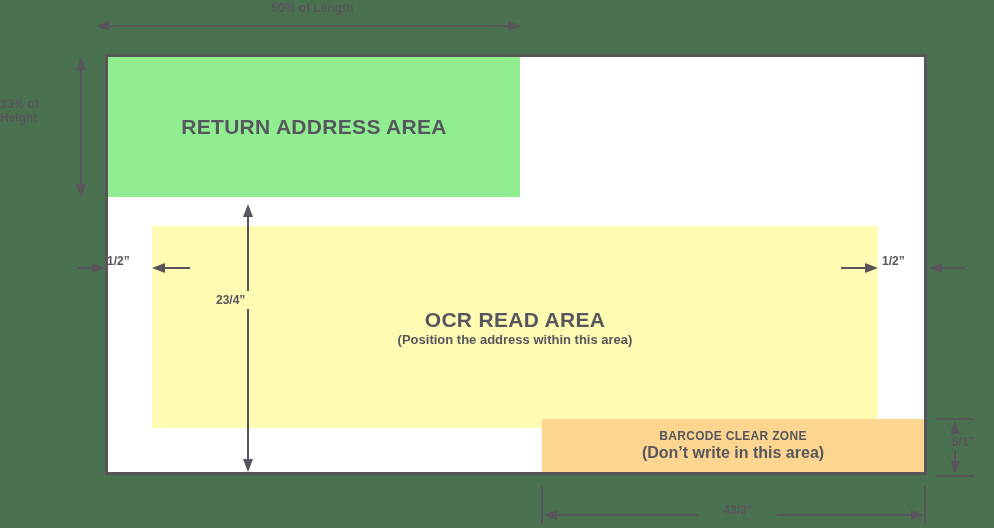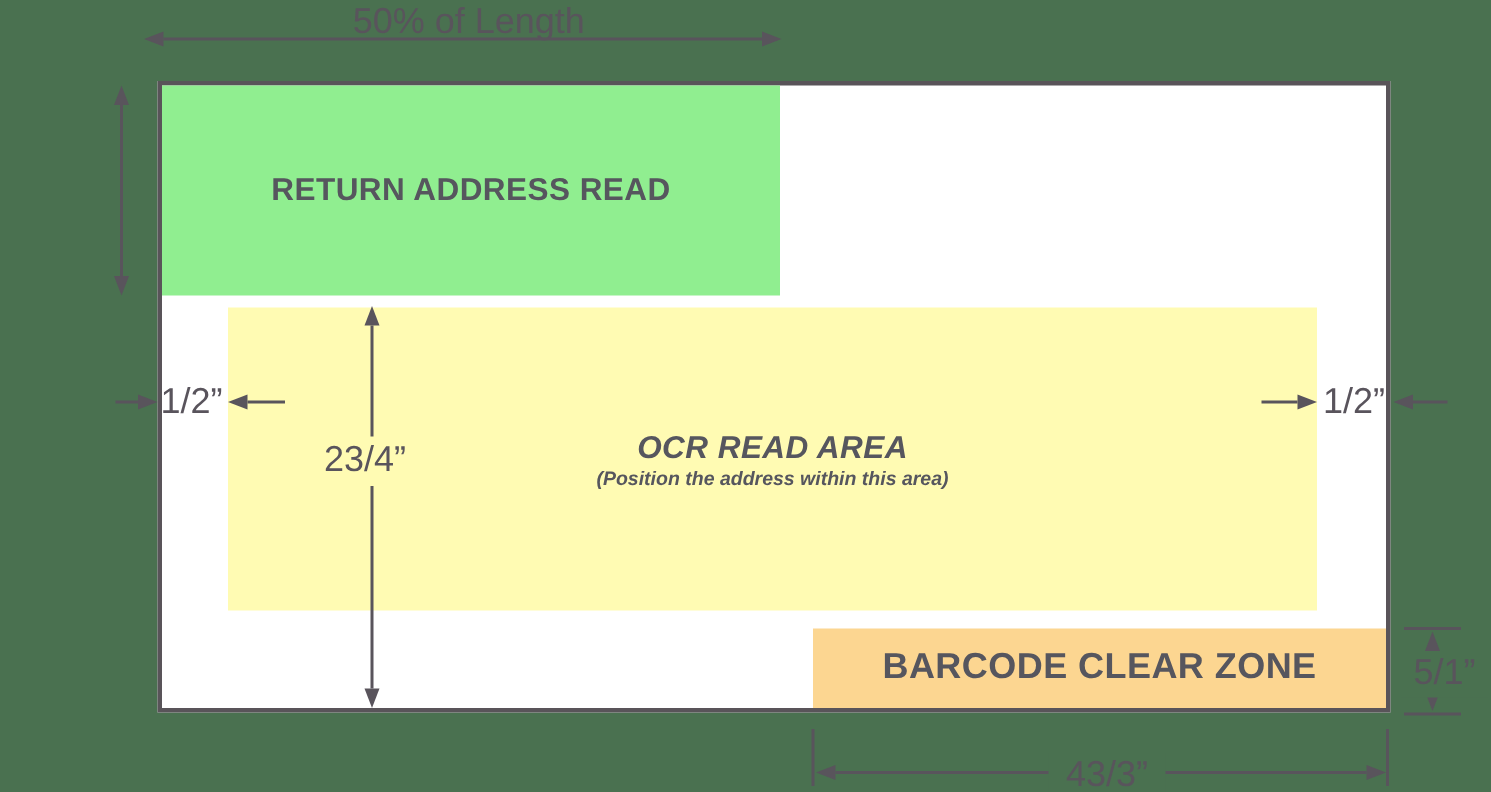--- a/index.html
+++ b/index.html
@@ -15,28 +15,28 @@
     border:3px solid var(--envelope-border,#595459);
   }
   .zone {
     position:absolute; display:flex; flex-direction:column;
     align-items:center; justify-content:center;
     color:var(--zone-text,#56565e); text-align:center; line-height:1.2;
   }
   .zone-title { font-size:21px; font-weight:700; letter-spacing:.3px; }
   .zone-sub   { font-size:13px; font-weight:600; }
   .zone-return  { left:0;   top:0;   width:412px; height:140px; background:var(--return-zone,#90ee90); }
-  .zone-ocr     { left:44px; top:148px; width:726px; height:202px; background:var(--ocr-zone,#fffbb3);font-style:italic; }
+  .zone-ocr     { left:44px; top:169px; width:726px; height:202px; background:var(--ocr-zone,#fffbb3); }
   .zone-barcode { left:434px; top:362px; width:382px; height:53px;  background:var(--barcode-zone,#fcd691); }
-  .zone-barcode .zone-title { font-size:24px; }
+  .zone-barcode .zone-title { font-size:12px; }
   .zone-barcode .zone-sub   { font-size:16px; }
 
   .dim-label {
     position:absolute; color:var(--annotation,#59545c);
-    font-size:24px; font-weight:400; white-space:nowrap; line-height:1.2;
+    font-size:12px; font-weight:700; white-space:nowrap; line-height:1.2;
   }
   .wrap { white-space:normal; }
 
   
   .arrow-h { position:absolute; display:flex; align-items:center; height:12px; }
   .arrow-v { position:absolute; display:flex; flex-direction:column; align-items:center; width:12px; }
   .arrow-h .line { flex:1; height:2px; background:var(--annotation,#59545c); }
   .arrow-v .line { flex:1; width:2px;  background:var(--annotation,#59545c); }
   .head { width:0; height:0; flex:0 0 auto; }
   .head-left  { border-top:5px solid transparent; border-bottom:5px solid transparent; border-right:13px solid var(--annotation,#59545c); }
@@ -55,36 +55,38 @@
 
 <div class="stage">
 
   <div class="dim-label" style="left:105px; top:1px; width:415px; text-align:center;">50% of Length</div>
   <div class="arrow-h" style="left:96px; top:20px; width:425px;">
     <span class="head head-left"></span>
     <span class="line"></span>
     <span class="head head-right"></span>
   </div>
 
+  <div class="dim-label wrap" style="left:0px; top:97px; width:78px;">33% of Height</div>
   <div class="arrow-v" style="left:75px; top:57px; height:140px;">
     <span class="head head-up"></span>
     <span class="line"></span>
     <span class="head head-down"></span>
   </div>
 
   <div class="envelope">
     <div class="zone zone-return">
-      <div class="zone-title">RETURN ADDRESS READ</div>
+      <div class="zone-title">RETURN ADDRESS AREA</div>
     </div>
     <div class="zone zone-ocr">
       <div class="zone-title">OCR READ AREA</div>
       <div class="zone-sub">(Position the address within this area)</div>
     </div>
     <div class="zone zone-barcode">
       <div class="zone-title">BARCODE CLEAR ZONE</div>
+      <div class="zone-sub">(Don’t write in this area)</div>
     </div>
   </div>
 
   <div class="arrow-h" style="left:77px; top:262px; width:28px;">
     <span class="line"></span>
     <span class="head head-right"></span>
   </div>
   <div class="dim-label" style="left:107px; top:254px;">1/2”</div>
   <div class="arrow-h" style="left:152px; top:262px; width:38px;">
     <span class="head head-left"></span>

